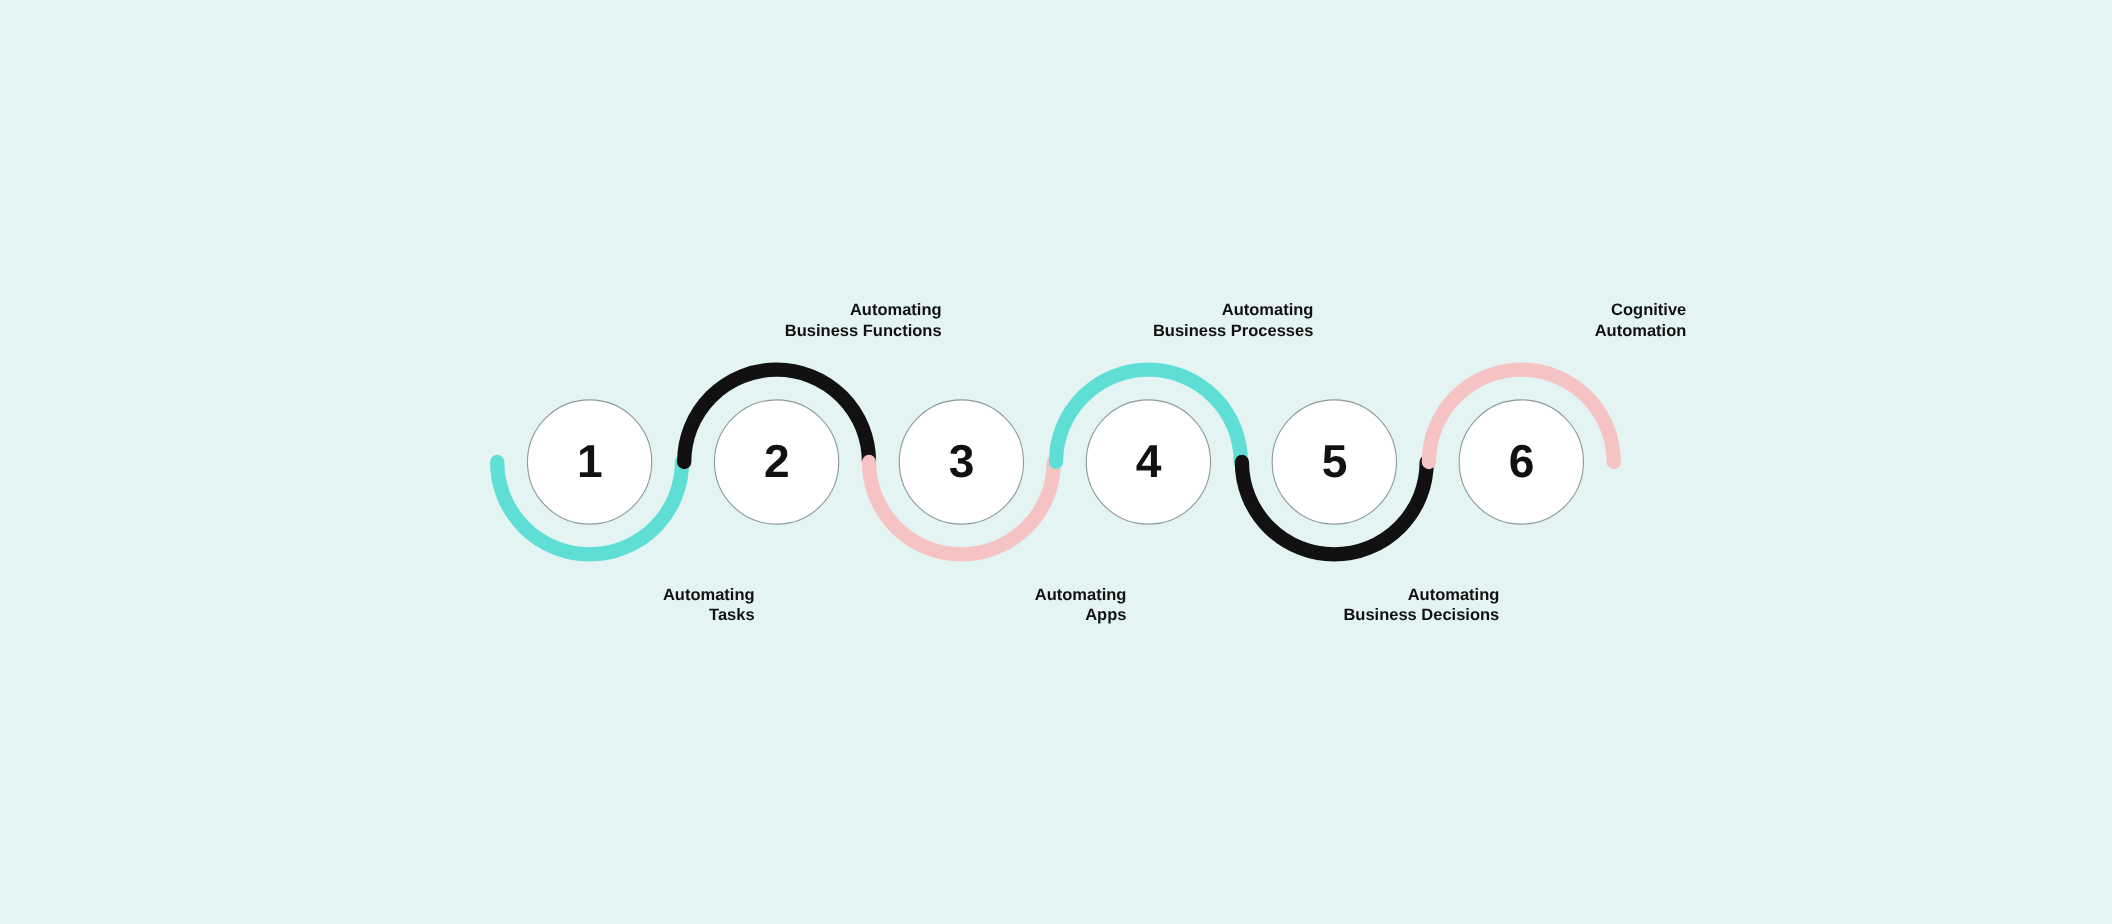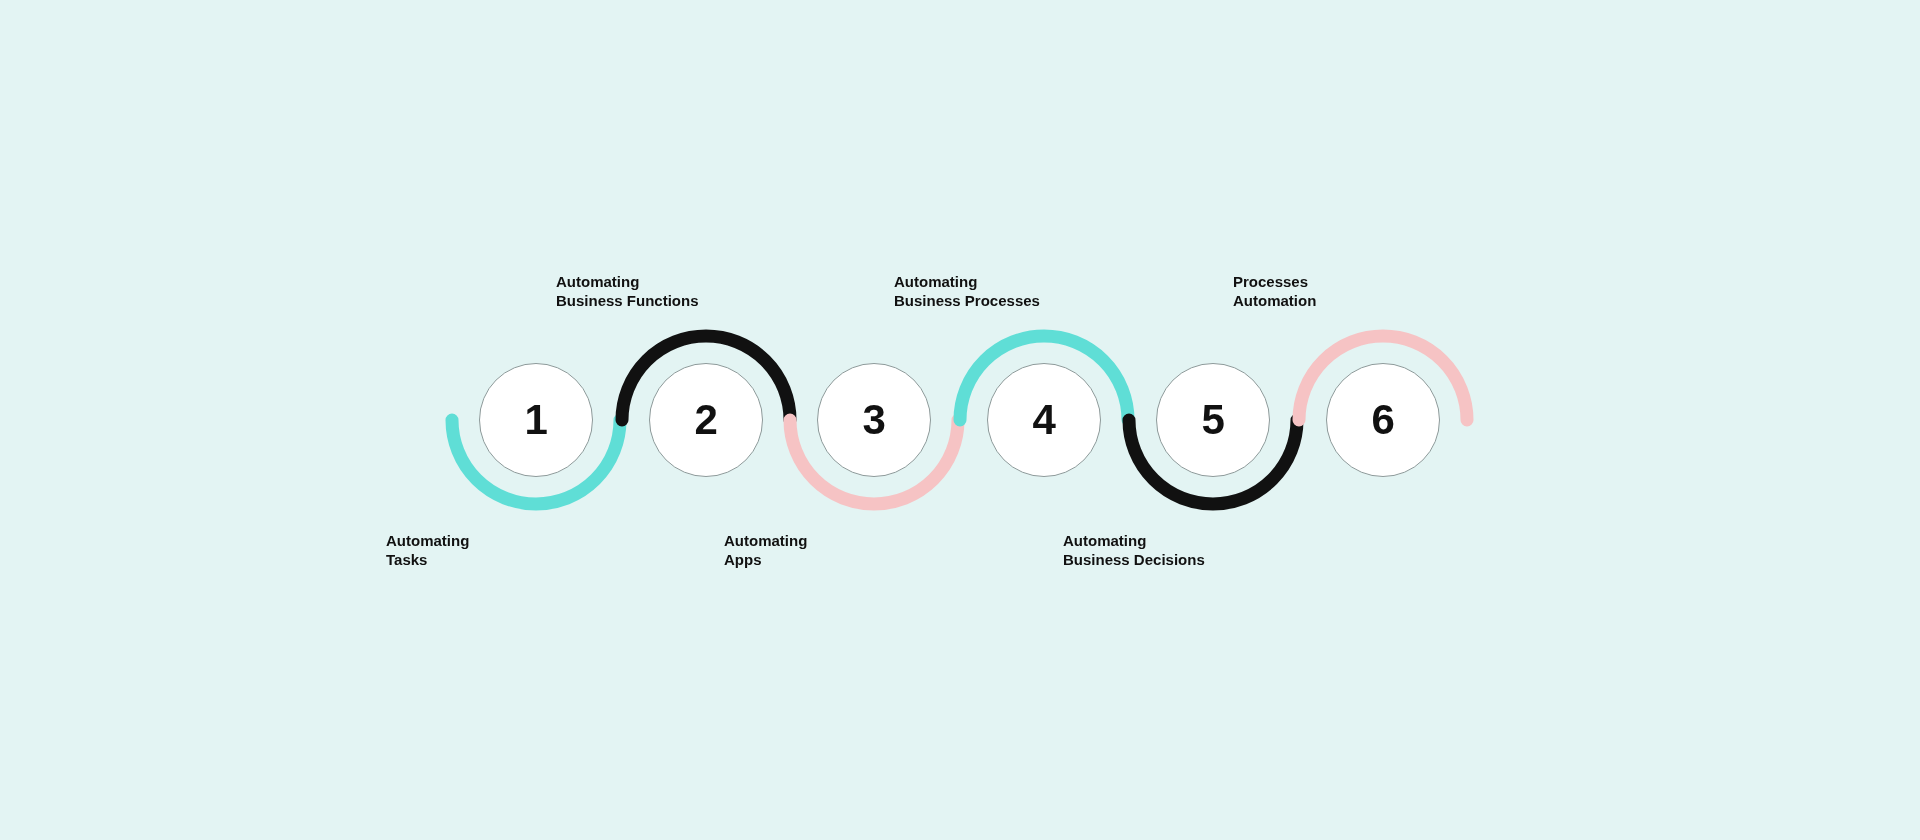--- a/index.html
+++ b/index.html
@@ -48,21 +48,21 @@
     font-weight: bold;
     color: #111111;
     line-height: 1;
     letter-spacing: -0.5px;
     user-select: none;
   }
   .node-label {
     position: absolute;
     width: 300px;
     margin-left: -150px;
-    text-align: left;
+    text-align: right;
     font-family: "Liberation Sans", sans-serif;
     font-size: 15px;
     font-weight: bold;
     color: #111111;
     line-height: 1.33;
     z-index: 4;
     white-space: pre-line;
   }
   .node-label.above {
     
@@ -109,17 +109,17 @@
       <div class="node-label above" style="left: 1044px; top: 271.5px; color: rgb(17, 17, 17);">Automating
 Business Processes</div>
       <div class="node" style="left: 1213px; top: 420px; background: rgb(255, 255, 255); border-color: rgb(141, 154, 154);">
         <span class="node-number" style="color: rgb(17, 17, 17);">5</span>
       </div>
       <div class="node-label below" style="left: 1213px; top: 530.5px; color: rgb(17, 17, 17);">Automating
 Business Decisions</div>
       <div class="node" style="left: 1383px; top: 420px; background: rgb(255, 255, 255); border-color: rgb(141, 154, 154);">
         <span class="node-number" style="color: rgb(17, 17, 17);">6</span>
       </div>
-      <div class="node-label above" style="left: 1383px; top: 271.5px; color: rgb(17, 17, 17);">Processes
+      <div class="node-label above" style="left: 1383px; top: 271.5px; color: rgb(17, 17, 17);">Cognitive
 Automation</div>
     </div>
 
 </div>
 
 </body></html>

